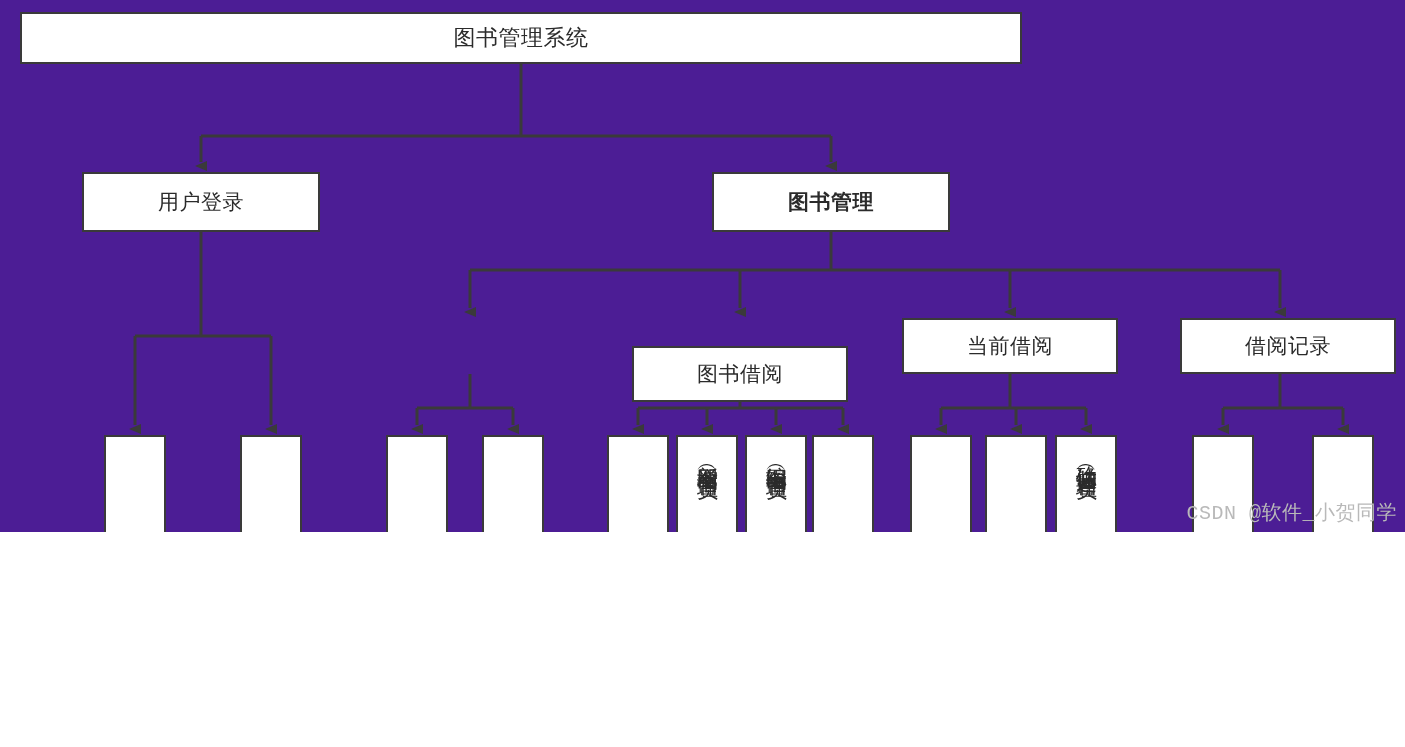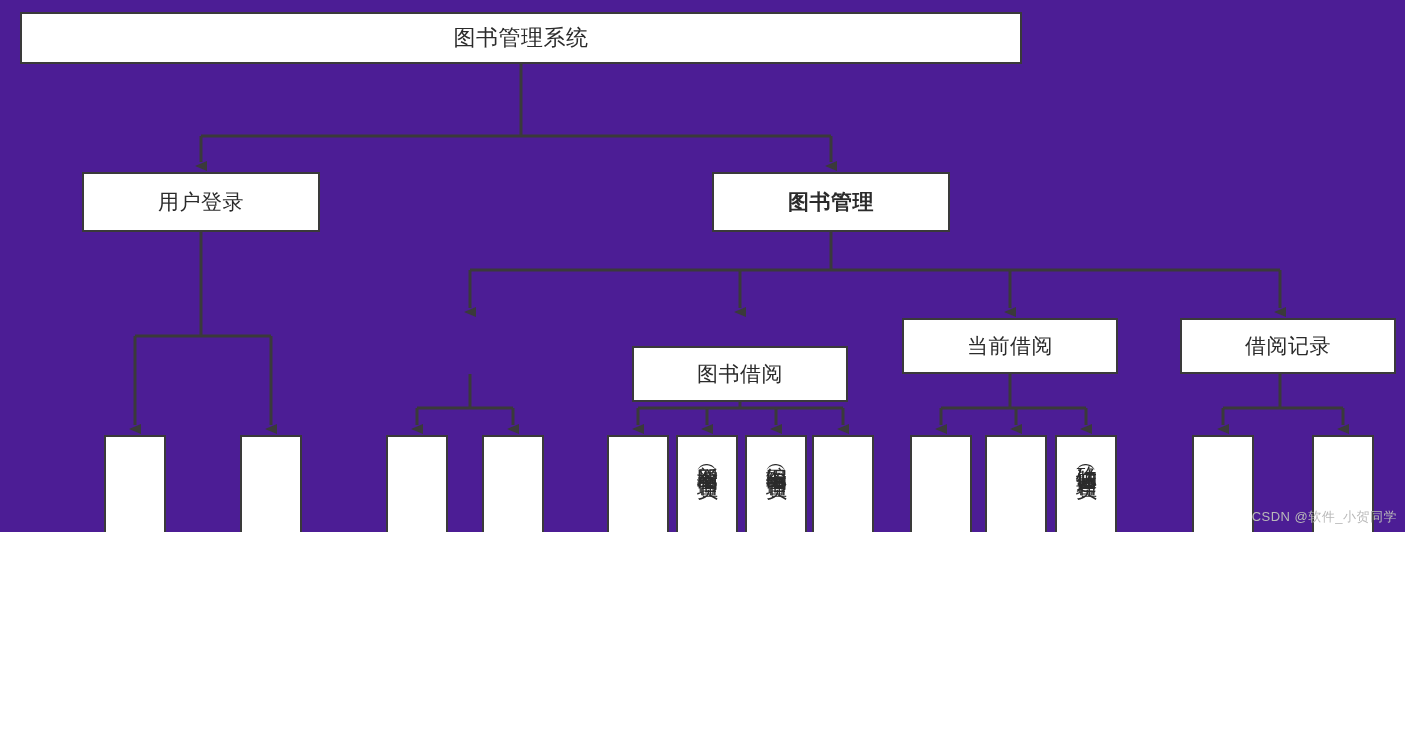--- a/index.html
+++ b/index.html
@@ -61,23 +61,23 @@
     line-height: 1;
   }
   .node.vert.mid {
     align-items: center;
     padding-top: 0;
   }
   #watermark {
     position: absolute;
     right: 8px;
     bottom: 6px;
-    font-size: 13px;
+    font-size: 20px;
     color: #b9b9b9;
-    font-family: Liberation Sans, sans-serif;
+    font-family: Liberation Mono, monospace;
     white-space: nowrap;
     z-index: 5;
     letter-spacing: 0.5px;
   }
 </style>
 </head>
 <body>
 
 <div id="canvas">
 

